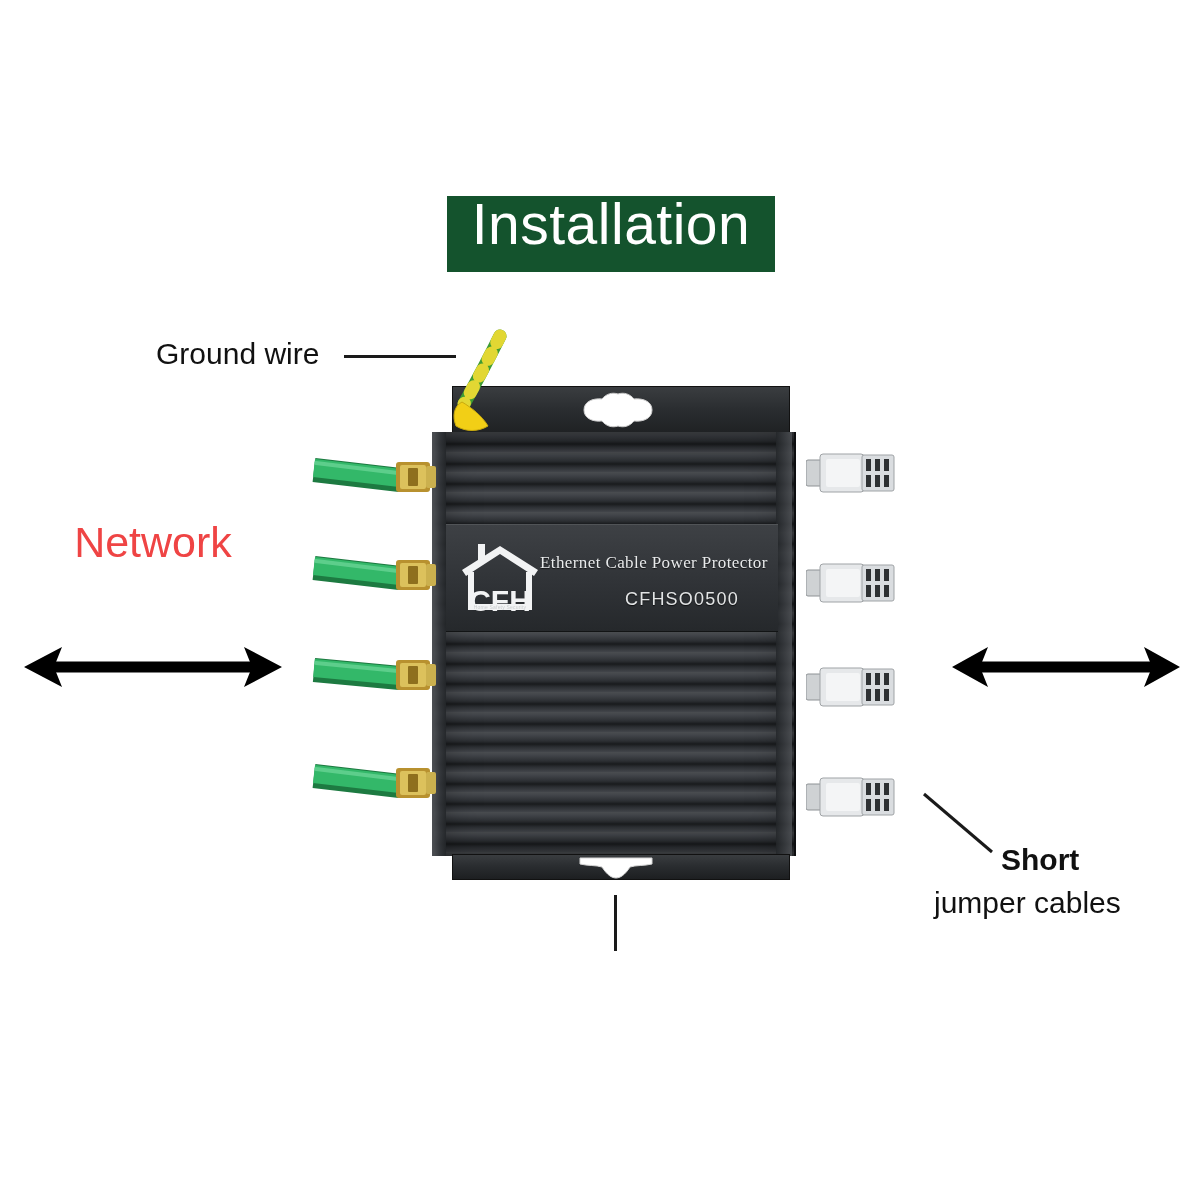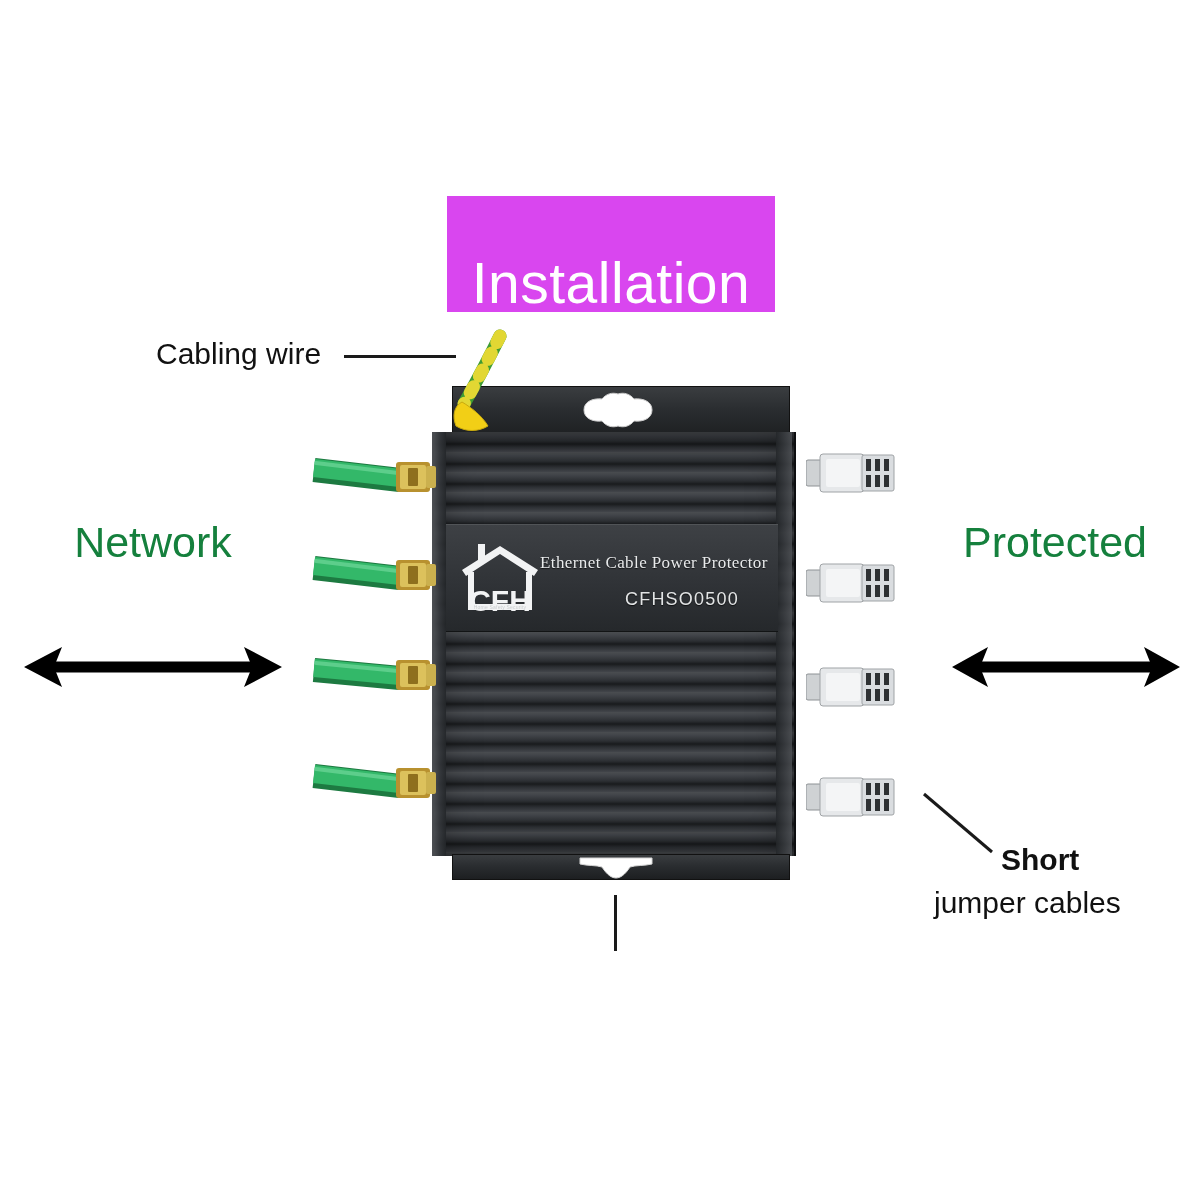--- a/index.html
+++ b/index.html
@@ -18,24 +18,24 @@
     background: #ffffff;
     overflow: hidden;
   }
 
   
   #title-banner {
     position: absolute;
     left: 447px;
     top: 196px;
     width: 328px;
-    height: 116px;
-    background: #d946ef;
+    height: 76px;
+    background: #14532d;
     display: flex;
-    align-items: flex-end;
+    align-items: flex-start;
     justify-content: center;
   }
   #title-text {
     color: #ffffff;
     font-size: 57px;
     font-weight: 400;
     letter-spacing: 0.5px;
     line-height: 1;
     font-family: "Liberation Sans", sans-serif;
   }
@@ -45,21 +45,21 @@
     position: absolute;
     color: #111111;
     font-size: 30px;
     font-weight: 400;
     line-height: 1.18;
     white-space: pre;
     font-family: "Liberation Sans", sans-serif;
   }
   .side-label {
     position: absolute;
-    color: #15803d;
+    color: #ef4444;
     font-size: 43px;
     font-weight: 400;
     line-height: 1.16;
     text-align: center;
     white-space: pre;
     font-family: "Liberation Sans", sans-serif;
   }
 
   
   .leader {
@@ -343,40 +343,39 @@
         <rect x="60" y="13" width="5" height="12"></rect>
           <rect x="69" y="13" width="5" height="12"></rect>
         <rect x="78" y="13" width="5" height="12"></rect>
         <rect x="60" y="29" width="5" height="12"></rect>
           <rect x="69" y="29" width="5" height="12"></rect>
         <rect x="78" y="29" width="5" height="12"></rect>
       </g>
     </svg>
   </div>
 
-  <div class="callout-label" style="left:156px; top:336px;">Cabling wire</div>
+  <div class="callout-label" style="left:156px; top:336px;">Ground wire</div>
   <div class="leader" style="left:344px; top:355px; width:112px; height:3px;"></div>
 
   <div class="leader" style="left:614px; top:895px; width:3px; height:56px;"></div>
 
   <svg style="position:absolute; left:920px; top:790px;" width="120" height="80" viewBox="0 0 120 80">
     <line x1="4" y1="4" x2="72" y2="62" stroke="#1a1a1a" stroke-width="3"></line>
   </svg>
   <div class="callout-label" style="left:1001px; top:842px;font-weight:bold;">Short</div>
   <div class="callout-label" style="left:934px; top:885px;">jumper cables</div>
 
   <div class="side-label" style="left:28px; top:518px; width:250px;">Network</div>
 
   <svg class="dbl-arrow" style="left:22px; top:640px;" width="262" height="54" viewBox="0 0 262 54">
     <line x1="32" y1="27" x2="230" y2="27" stroke="#000000" stroke-width="11"></line>
     <path d="M2 27 L40 7 L32 27 L40 47 Z" fill="#000000"></path>
     <path d="M260 27 L222 7 L230 27 L222 47 Z" fill="#000000"></path>
   </svg>
 
-  <div class="side-label" style="left:930px; top:518px; width:250px;">Protected</div>
 
   <svg class="dbl-arrow" style="left:950px; top:640px;" width="232" height="54" viewBox="0 0 232 54">
     <line x1="30" y1="27" x2="202" y2="27" stroke="#000000" stroke-width="11"></line>
     <path d="M2 27 L38 7 L30 27 L38 47 Z" fill="#000000"></path>
     <path d="M230 27 L194 7 L202 27 L194 47 Z" fill="#000000"></path>
   </svg>
 
 </div>
 
 </body></html>

